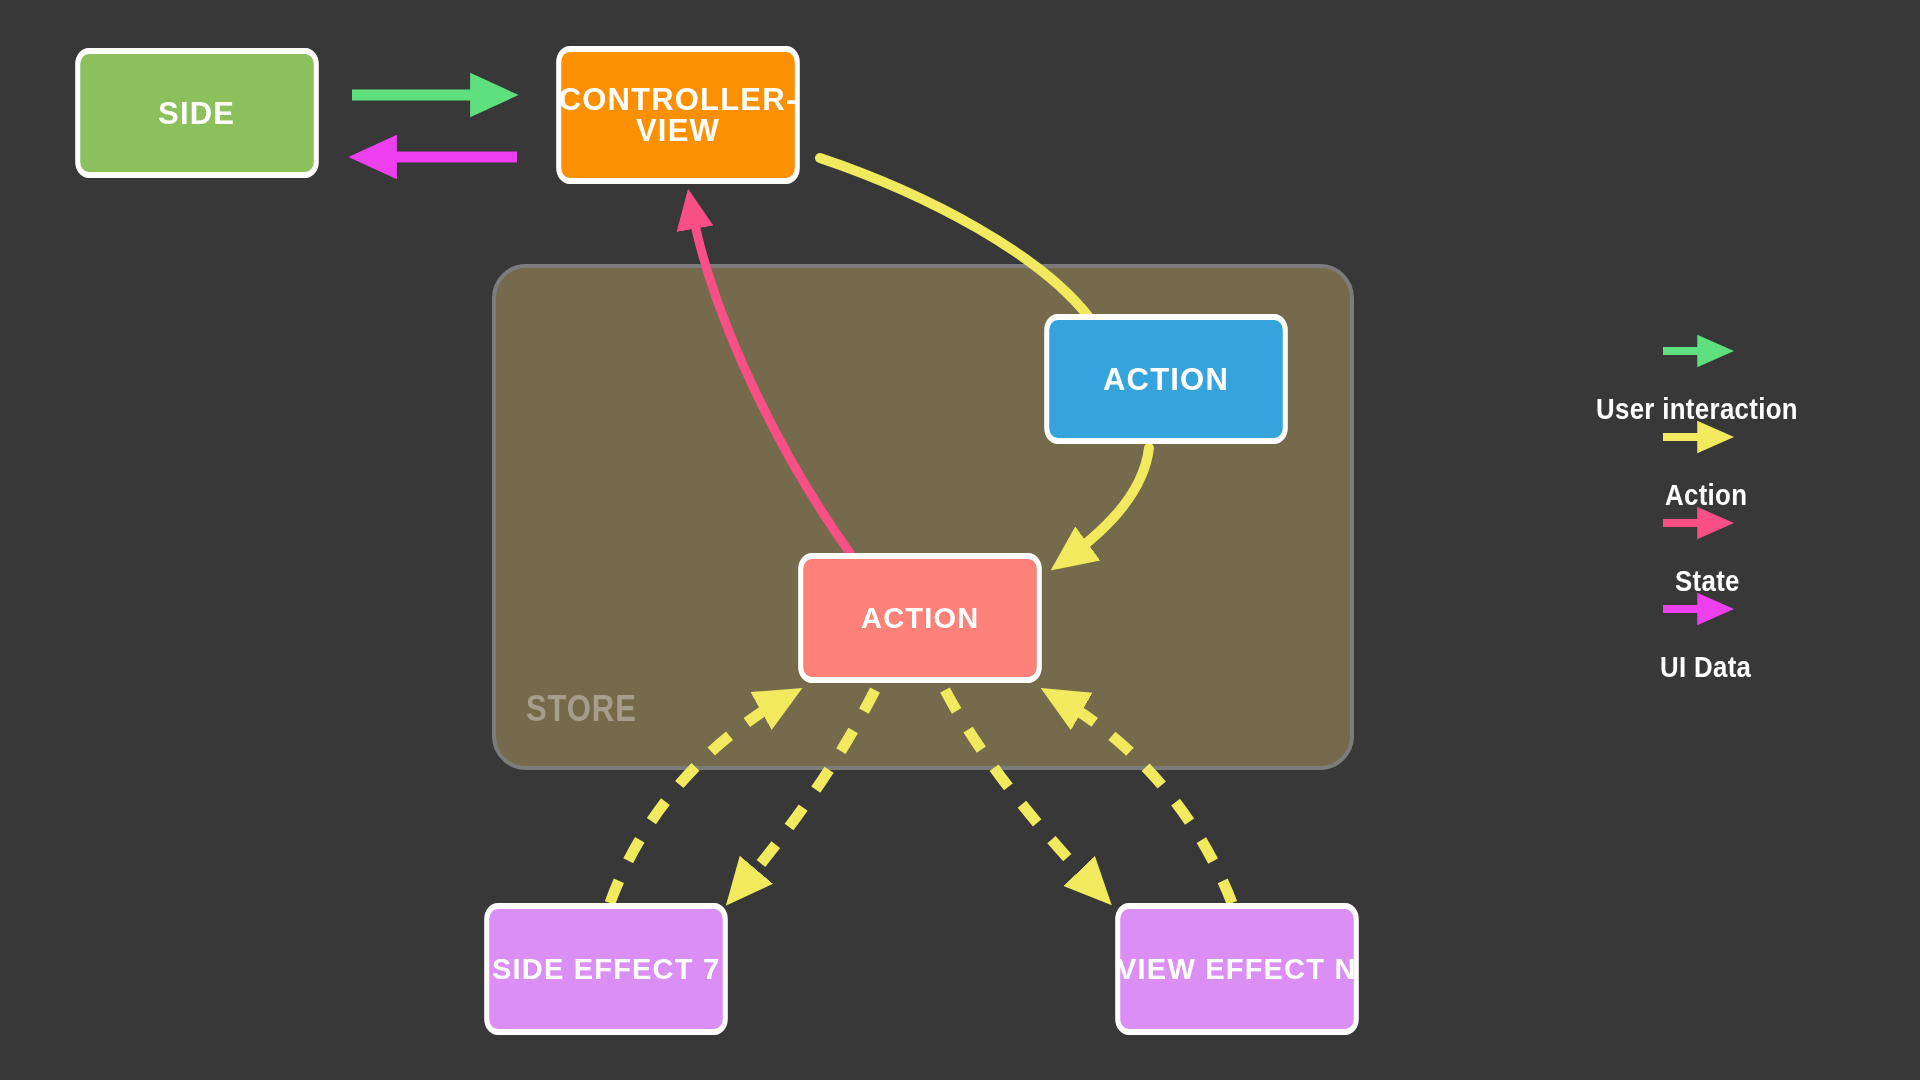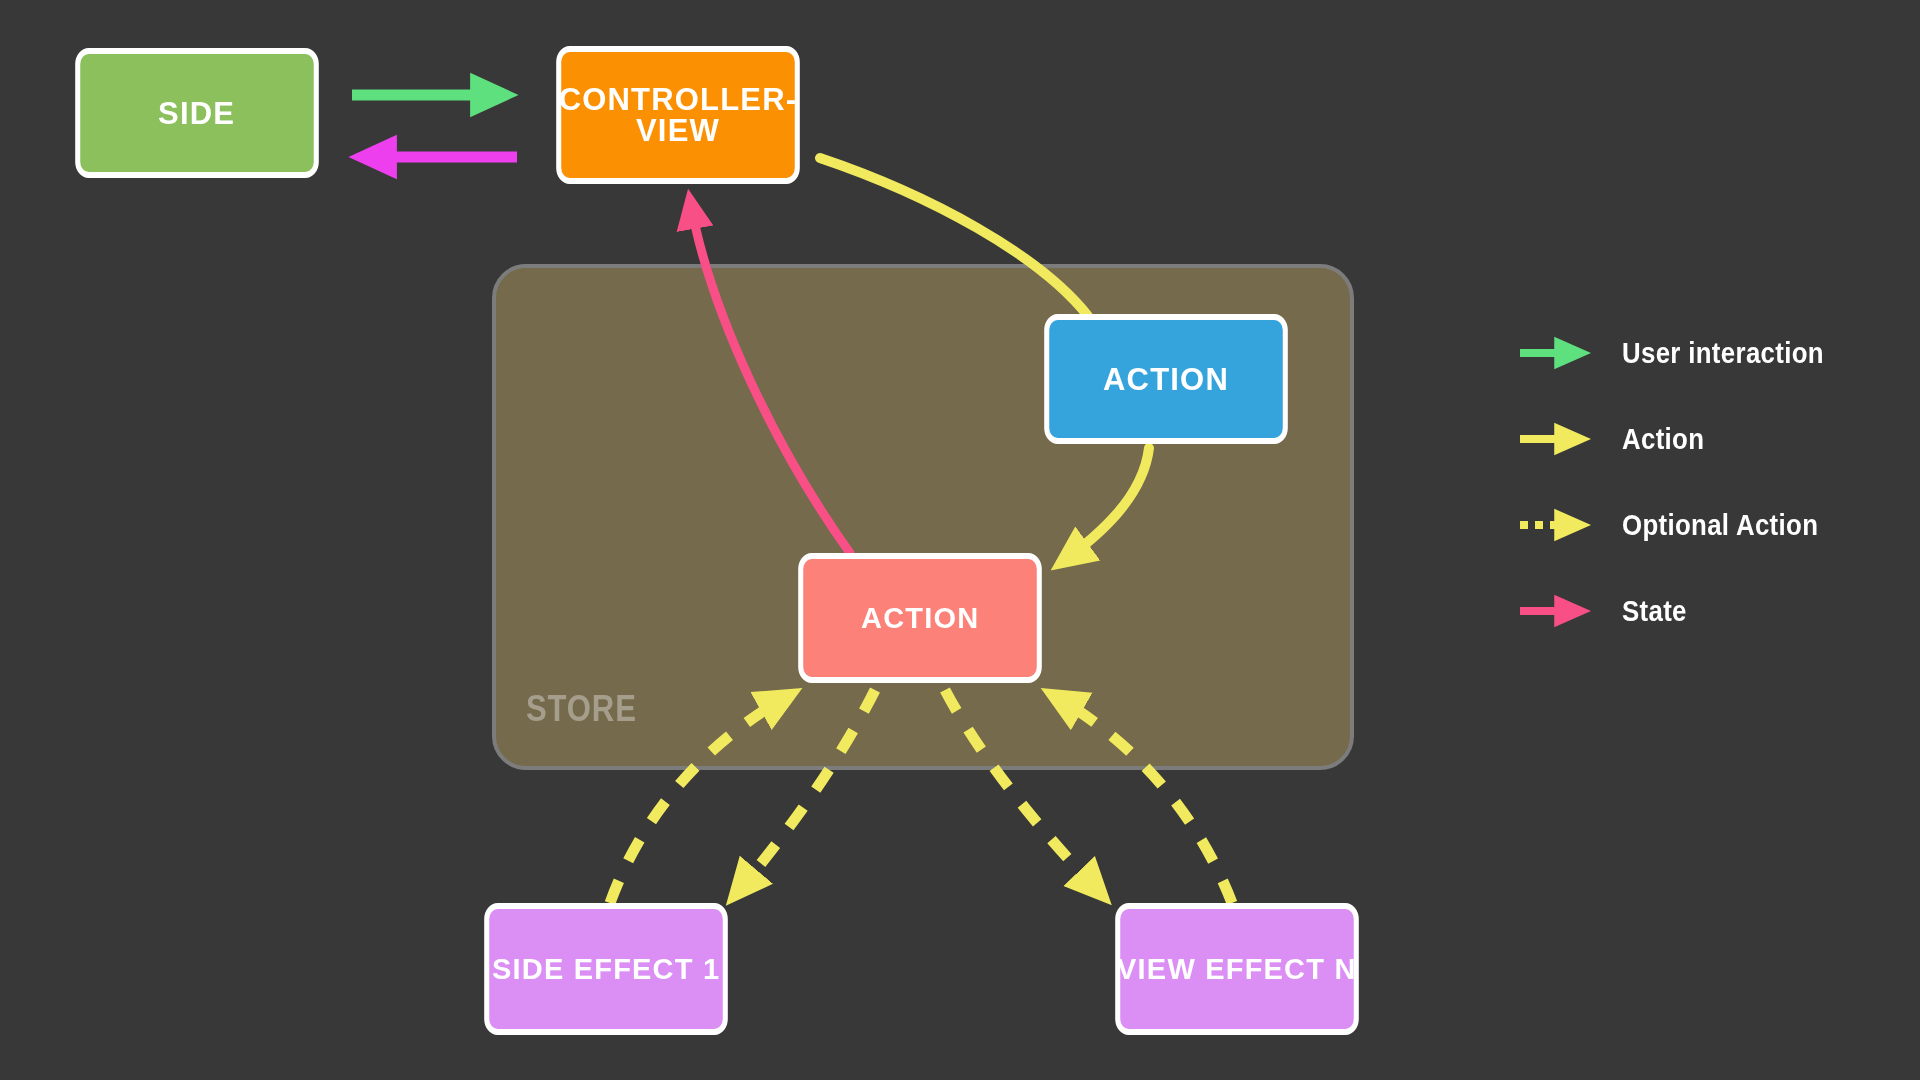--- a/index.html
+++ b/index.html
@@ -111,20 +111,21 @@
   #legend {
     position: absolute;
     left: 1518px;
     top: 310px;
     width: 390px;
   }
   .legend-row {
     display: flex;
     align-items: center;
     height: 86px;
+    flex-direction: column;
   }
   .legend-swatch {
     width: 82px;
     height: 34px;
     flex: 0 0 82px;
     margin-right: 22px;
   }
   .legend-label {
     color: #FFFFFF;
     font-family: "Liberation Sans Narrow", "Liberation Sans", sans-serif;
@@ -192,21 +193,21 @@
 
   <div class="node" id="node-action">
     <span>ACTION</span>
   </div>
 
   <div class="node" id="node-reducer">
     <span>ACTION</span>
   </div>
 
   <div class="node" id="node-side-effect-1">
-    <span>SIDE EFFECT 1</span>
+    <span>SIDE EFFECT 7</span>
   </div>
 
   <div class="node" id="node-side-effect-n">
     <span>VIEW EFFECT N</span>
   </div>
 
   <div id="legend">
 
     <div class="legend-row">
       <svg class="legend-swatch" viewBox="0 0 82 34" xmlns="http://www.w3.org/2000/svg">
@@ -225,40 +226,40 @@
         <defs>
           <marker id="lg-yellow" viewBox="0 0 10 10" refX="7" refY="5" markerWidth="4.6" markerHeight="4.6" orient="auto-start-reverse">
             <path d="M 0 0.6 L 10 5 L 0 9.4 z" fill="#F2EA5E"></path>
           </marker>
         </defs>
         <line x1="2" y1="17" x2="62" y2="17" stroke="#F2EA5E" stroke-width="8" marker-end="url(#lg-yellow)"></line>
       </svg>
       <div class="legend-label">Action</div>
     </div>
 
-    <div class="legend-row">
-      <svg class="legend-swatch" viewBox="0 0 82 34" xmlns="http://www.w3.org/2000/svg">
-        <defs>
-          <marker id="lg-yellow-d" viewBox="0 0 10 10" refX="7" refY="5" markerWidth="4.6" markerHeight="4.6" orient="auto-start-reverse">
-            <path d="M 0 0.6 L 10 5 L 0 9.4 z" fill="#F2EA5E"></path>
-          </marker>
-        </defs>
-        <line x1="2" y1="17" x2="62" y2="17" stroke="#F2EA5E" stroke-width="8" stroke-dasharray="8 7" marker-end="url(#lg-yellow-d)"></line>
-      </svg>
-      <div class="legend-label">Optional Action</div>
-    </div>
 
     <div class="legend-row">
       <svg class="legend-swatch" viewBox="0 0 82 34" xmlns="http://www.w3.org/2000/svg">
         <defs>
           <marker id="lg-pink" viewBox="0 0 10 10" refX="7" refY="5" markerWidth="4.6" markerHeight="4.6" orient="auto-start-reverse">
             <path d="M 0 0.6 L 10 5 L 0 9.4 z" fill="#F74F86"></path>
           </marker>
         </defs>
         <line x1="2" y1="17" x2="62" y2="17" stroke="#F74F86" stroke-width="8" marker-end="url(#lg-pink)"></line>
       </svg>
       <div class="legend-label">State</div>
     </div>
 
+    <div class="legend-row">
+      <svg class="legend-swatch" viewBox="0 0 82 34" xmlns="http://www.w3.org/2000/svg">
+        <defs>
+          <marker id="lg-magenta" viewBox="0 0 10 10" refX="7" refY="5" markerWidth="4.6" markerHeight="4.6" orient="auto-start-reverse">
+            <path d="M 0 0.6 L 10 5 L 0 9.4 z" fill="#EE3FEE"></path>
+          </marker>
+        </defs>
+        <line x1="2" y1="17" x2="62" y2="17" stroke="#EE3FEE" stroke-width="8" marker-end="url(#lg-magenta)"></line>
+      </svg>
+      <div class="legend-label">UI Data</div>
+    </div>
 
   </div>
 
 </div>
 
 </body></html>

